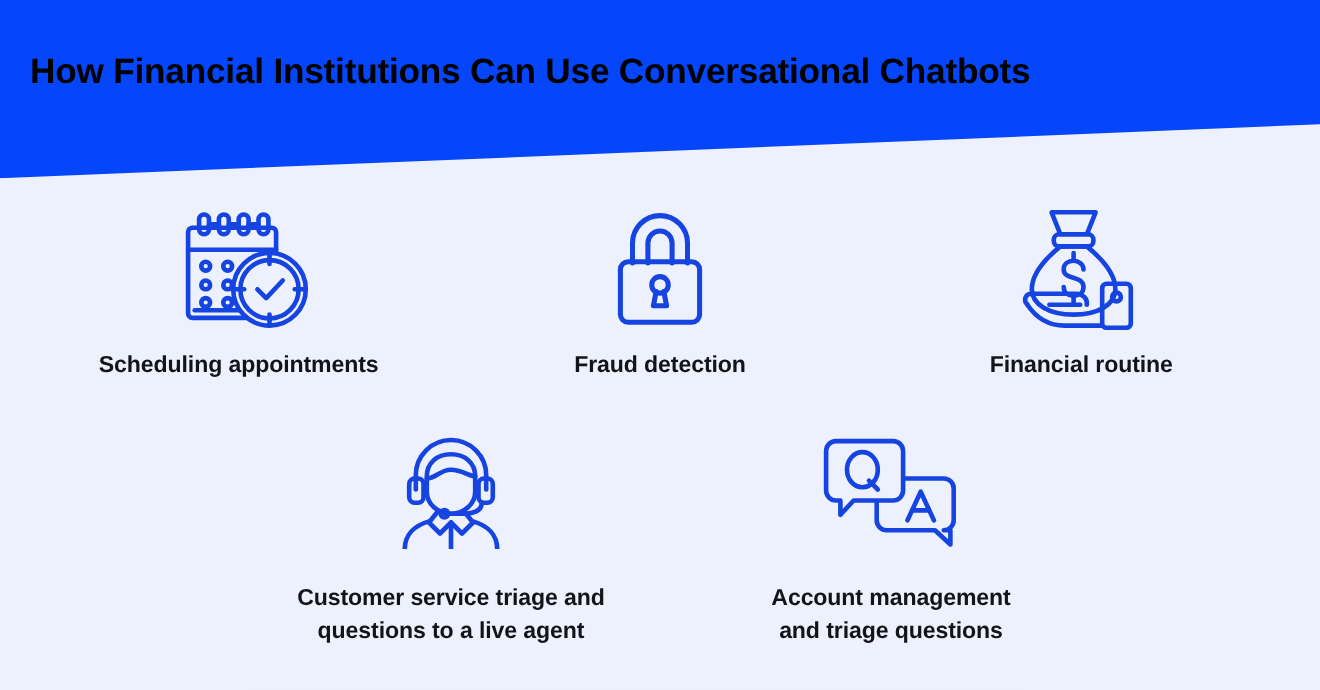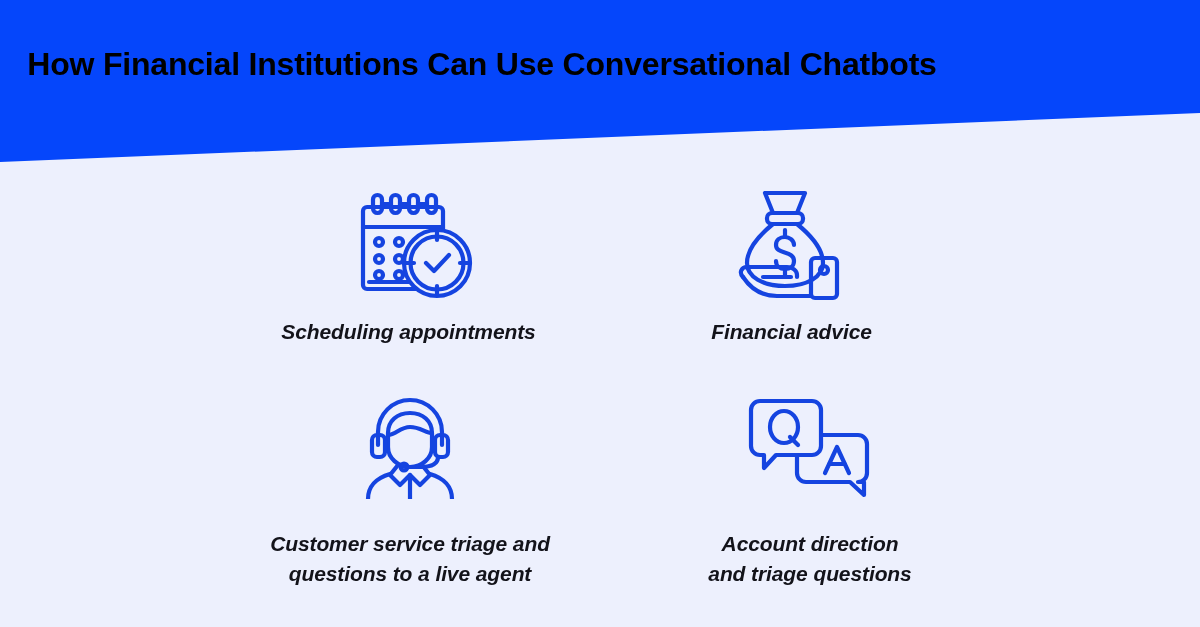--- a/index.html
+++ b/index.html
@@ -43,21 +43,21 @@
     letter-spacing:-0.2px;
     line-height:40px;
     white-space:nowrap;
     z-index:2;
     pointer-events:none;
   }
 
   
   .rows { position:absolute; left:0; top:165px; width:1200px; z-index:2; }
 
-  .row { display:flex; width:1200px; justify-content:center;font-style:italic; }
+  .row { display:flex; width:1200px; justify-content:center; }
   .row-top { margin-top:20px; }
   .row-bottom { margin-top:42px;padding-left:20px; }
 
   .item {
     display:flex;
     flex-direction:column;
     align-items:center;
   }
   .row-top .item { width:383px; }
   .row-bottom .item { width:400px; }
@@ -127,20 +127,36 @@
             <line x1="94" y1="101" x2="94" y2="109"></line>
             <line x1="63" y1="78" x2="71" y2="78"></line>
             <line x1="117" y1="78" x2="125" y2="78"></line>
 
             <polyline points="83,78 91,86 106,70"></polyline>
           </svg>
         </div>
         <div class="item-label">Scheduling appointments</div>
       </div>
 
+      <div class="item">
+        <div class="icon-wrap">
+          <svg width="106" height="116" viewBox="0 0 106 116" fill="none" stroke="#1544E0" stroke-width="4.6" stroke-linecap="round" stroke-linejoin="round">
+
+            <path d="M28 54 V36 A25 25 0 0 1 78 36 V54"></path>
+
+            <path d="M42 54 V36 A11 11 0 0 1 64 36 V54"></path>
+
+            <rect x="17" y="53" width="72" height="55" rx="7"></rect>
+
+            <circle cx="53" cy="74" r="7.5"></circle>
+            <path d="M49.5 80 L47 93 H59 L56.5 80"></path>
+          </svg>
+        </div>
+        <div class="item-label">Fraud detection</div>
+      </div>
 
       <div class="item">
         <div class="icon-wrap">
           <svg width="126" height="116" viewBox="0 0 126 116" fill="none" stroke="#1544E0" stroke-width="4.2" stroke-linecap="round" stroke-linejoin="round">
 
             <path d="M36 8 H76 L68 28 H44 Z"></path>
 
             <rect x="38" y="28" width="36" height="11" rx="5"></rect>
 
             <path d="M44 39 C28 52 18 66 18 78 C18 92 34 101 56 101 C78 101 94 92 94 78 C94 66 84 52 68 39 Z"></path>
@@ -150,21 +166,21 @@
             <line x1="56" y1="84" x2="56" y2="91"></line>
 
             <path d="M14 92 C10 88 12 82 18 82 L58 82 C64 82 68 86 68 90 L68 92"></path>
             <path d="M14 92 C22 104 34 111 48 111 L82 111"></path>
             <line x1="34" y1="92" x2="62" y2="92"></line>
 
             <rect x="82" y="73" width="26" height="40" rx="4"></rect>
             <circle cx="95" cy="85" r="4"></circle>
           </svg>
         </div>
-        <div class="item-label">Financial advice</div>
+        <div class="item-label">Financial routine</div>
       </div>
 
     </div>
 
     <div class="row row-bottom">
 
       <div class="item">
         <div class="icon-wrap">
           <svg width="100" height="104" viewBox="0 0 100 104" fill="none" stroke="#1544E0" stroke-width="4.2" stroke-linecap="round" stroke-linejoin="round">
 
@@ -205,21 +221,21 @@
             <path d="M79 78 L91 52 L103 78"></path>
             <line x1="83.5" y1="69" x2="98.5" y2="69"></line>
 
             <path d="M14 6 H66 A9 9 0 0 1 75 15 V51 A9 9 0 0 1 66 60 H30 L18 73 L18 60 H14 A9 9 0 0 1 5 51 V15 A9 9 0 0 1 14 6 Z" fill="#edf0fd"></path>
 
             <ellipse cx="38" cy="32" rx="14" ry="16"></ellipse>
             <line x1="44" y1="42" x2="52" y2="50"></line>
           </svg>
         </div>
         <div class="item-label">
-          <span>Account direction</span><br>
+          <span>Account management</span><br>
           <span>and triage questions</span>
         </div>
       </div>
 
     </div>
 
   </div>
 </div>
 
 </body></html>

